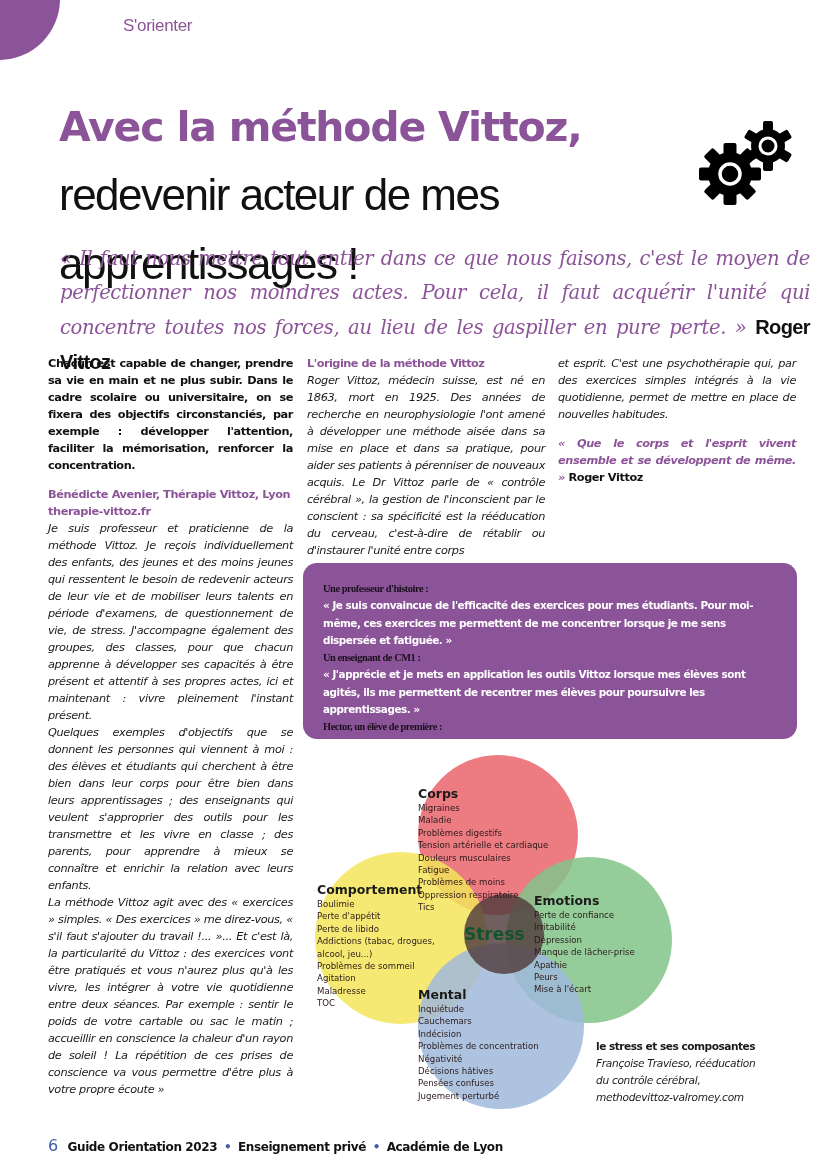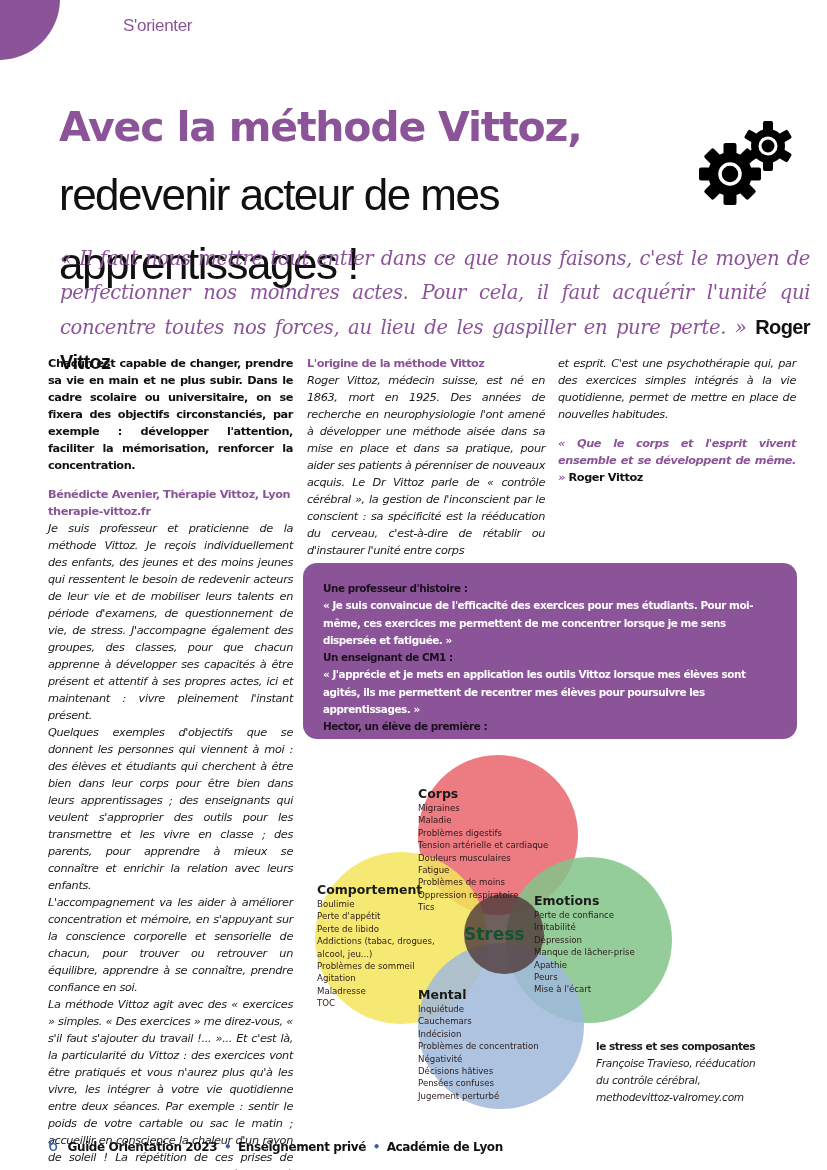--- a/index.html
+++ b/index.html
@@ -42,21 +42,21 @@
     .sub-heading { font-weight: bold; color: #8c5498; letter-spacing: -0.5px; }
     .pull-quote { margin-top: 12px; font-weight: bold; font-style: italic; color: #8c5498; letter-spacing: -0.4px; }
     .pull-quote .pq-author { font-style: normal; color: #111; }
 
     .testimony-box {
       position: absolute; left: 303px; top: 563px; width: 494px; height: 176px;
       background: #8c5498; border-radius: 14px; padding: 17px 20px 0 20px;
       font-family: "DejaVu Sans", sans-serif; font-size: 10.4px; line-height: 17.3px; color: #ffffff;
       letter-spacing: -0.45px;
     }
-    .testimony-box .who { font-weight: bold; color: #1b0f1e; }
+    .testimony-box .who { font-weight: bold; color: #1b0f1e; font-family: Liberation Serif, serif; }
     .testimony-box .said { color: #ffffff; font-weight: bold; }
 
     .diagram { position: absolute; left: 312px; top: 755px; width: 300px; height: 360px; }
     .circle { position: absolute; border-radius: 50%; }
     .circle-text { position: absolute; text-align: left; font-family: "DejaVu Sans", sans-serif; font-size: 8.6px; line-height: 12.4px; color: #2a1a1a; }
     .circle-text .ctitle { font-weight: bold; font-size: 12.5px; line-height: 16px; color: #1a1a1a; }
 
     .caption { position: absolute; left: 596px; top: 1038px; width: 210px; text-align: left; font-family: "DejaVu Sans", sans-serif; font-size: 10.6px; line-height: 17px; }
     .caption .cap-title { font-weight: bold; letter-spacing: -0.5px; }
     .caption .cap-credit { font-style: italic; letter-spacing: -0.3px; }
@@ -101,21 +101,20 @@
   <span>« Il faut nous mettre tout entier dans ce que nous faisons, c'est le moyen de perfectionner nos moindres actes. Pour cela, il faut acquérir l'unité qui concentre toutes nos forces, au lieu de les gaspiller en pure perte. »</span>
   <span class="quote-author">Roger Vittoz</span>
 </p>
 
 <div class="col col-1">
   <p class="intro">Chacun est capable de changer, prendre sa vie en main et ne plus subir. Dans le cadre scolaire ou universitaire, on se fixera des objectifs circonstanciés, par exemple : développer l'attention, faciliter la mémorisation, renforcer la concentration.</p>
   <div class="author-line">Bénédicte Avenier, Thérapie Vittoz, Lyon</div>
   <div class="author-line">therapie-vittoz.fr</div>
   <p class="italic">Je suis professeur et praticienne de la méthode Vittoz. Je reçois individuellement des enfants, des jeunes et des moins jeunes qui ressentent le besoin de redevenir acteurs de leur vie et de mobiliser leurs talents en période d'examens, de questionnement de vie, de stress. J'accompagne également des groupes, des classes, pour que chacun apprenne à développer ses capacités à être présent et attentif à ses propres actes, ici et maintenant : vivre pleinement l'instant présent.</p>
   <p class="italic">Quelques exemples d'objectifs que se donnent les personnes qui viennent à moi : des élèves et étudiants qui cherchent à être bien dans leur corps pour être bien dans leurs apprentissages ; des enseignants qui veulent s'approprier des outils pour les transmettre et les vivre en classe ; des parents, pour apprendre à mieux se connaître et enrichir la relation avec leurs enfants.</p>
-  <p class="italic">L'accompagnement va les aider à améliorer concentration et mémoire, en s'appuyant sur la conscience corporelle et sensorielle de chacun, pour trouver ou retrouver un équilibre, apprendre à se connaître, prendre confiance en soi.</p>
   <p class="italic">La méthode Vittoz agit avec des « exercices » simples. « Des exercices » me direz-vous, « s'il faut s'ajouter du travail !... »... Et c'est là, la particularité du Vittoz : des exercices vont être pratiqués et vous n'aurez plus qu'à les vivre, les intégrer à votre vie quotidienne entre deux séances. Par exemple : sentir le poids de votre cartable ou sac le matin ; accueillir en conscience la chaleur d'un rayon de soleil ! La répétition de ces prises de conscience va vous permettre d'être plus à votre propre écoute »</p>
 </div>
 
 <div class="col col-2">
   <div class="sub-heading">L'origine de la méthode Vittoz</div>
   <p class="italic">Roger Vittoz, médecin suisse, est né en 1863, mort en 1925. Des années de recherche en neurophysiologie l'ont amené à développer une méthode aisée dans sa mise en place et dans sa pratique, pour aider ses patients à pérenniser de nouveaux acquis. Le Dr Vittoz parle de « contrôle cérébral », la gestion de l'inconscient par le conscient : sa spécificité est la rééducation du cerveau, c'est-à-dire de rétablir ou d'instaurer l'unité entre corps</p>
 </div>
 
 <div class="col col-3">
   <p class="italic">et esprit. C'est une psychothérapie qui, par des exercices simples intégrés à la vie quotidienne, permet de mettre en place de nouvelles habitudes.</p>

